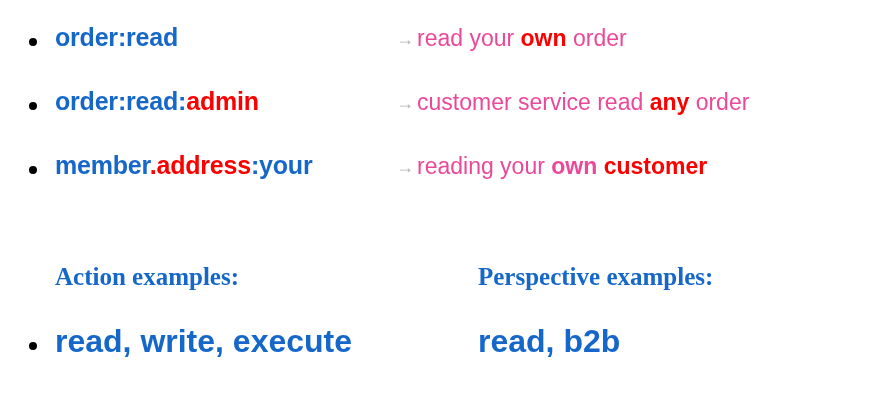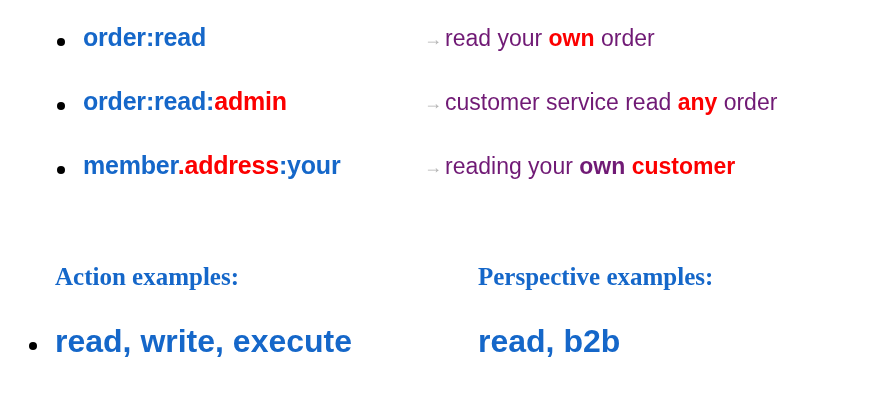--- a/index.html
+++ b/index.html
@@ -21,21 +21,20 @@
     height: 400px;
     box-sizing: border-box;
   }
 
   
   .scope-list {
     position: absolute;
     left: 0;
     top: 22px;
     width: 731px;
-    margin-left: 28px;
   }
 
   .scope-row {
     position: relative;
     height: 64px;
     display: flex;
     align-items: flex-start;
   }
 
   .bullet {
@@ -72,21 +71,21 @@
 
   .arrow {
     color: #b3b3b3;
     font-size: 18px;
     padding-right: 3px;
     vertical-align: 1px;
   }
 
   .blue  { color: #1567c9; }
   .red   { color: #fc0000; }
-  .grey  { color: #701a75; }
+  .grey  { color: #ec4899; }
 
   .b { font-weight: bold; }
 
   
   .examples {
     position: absolute;
     left: 0;
     top: 262px;
     width: 886px;
   }

